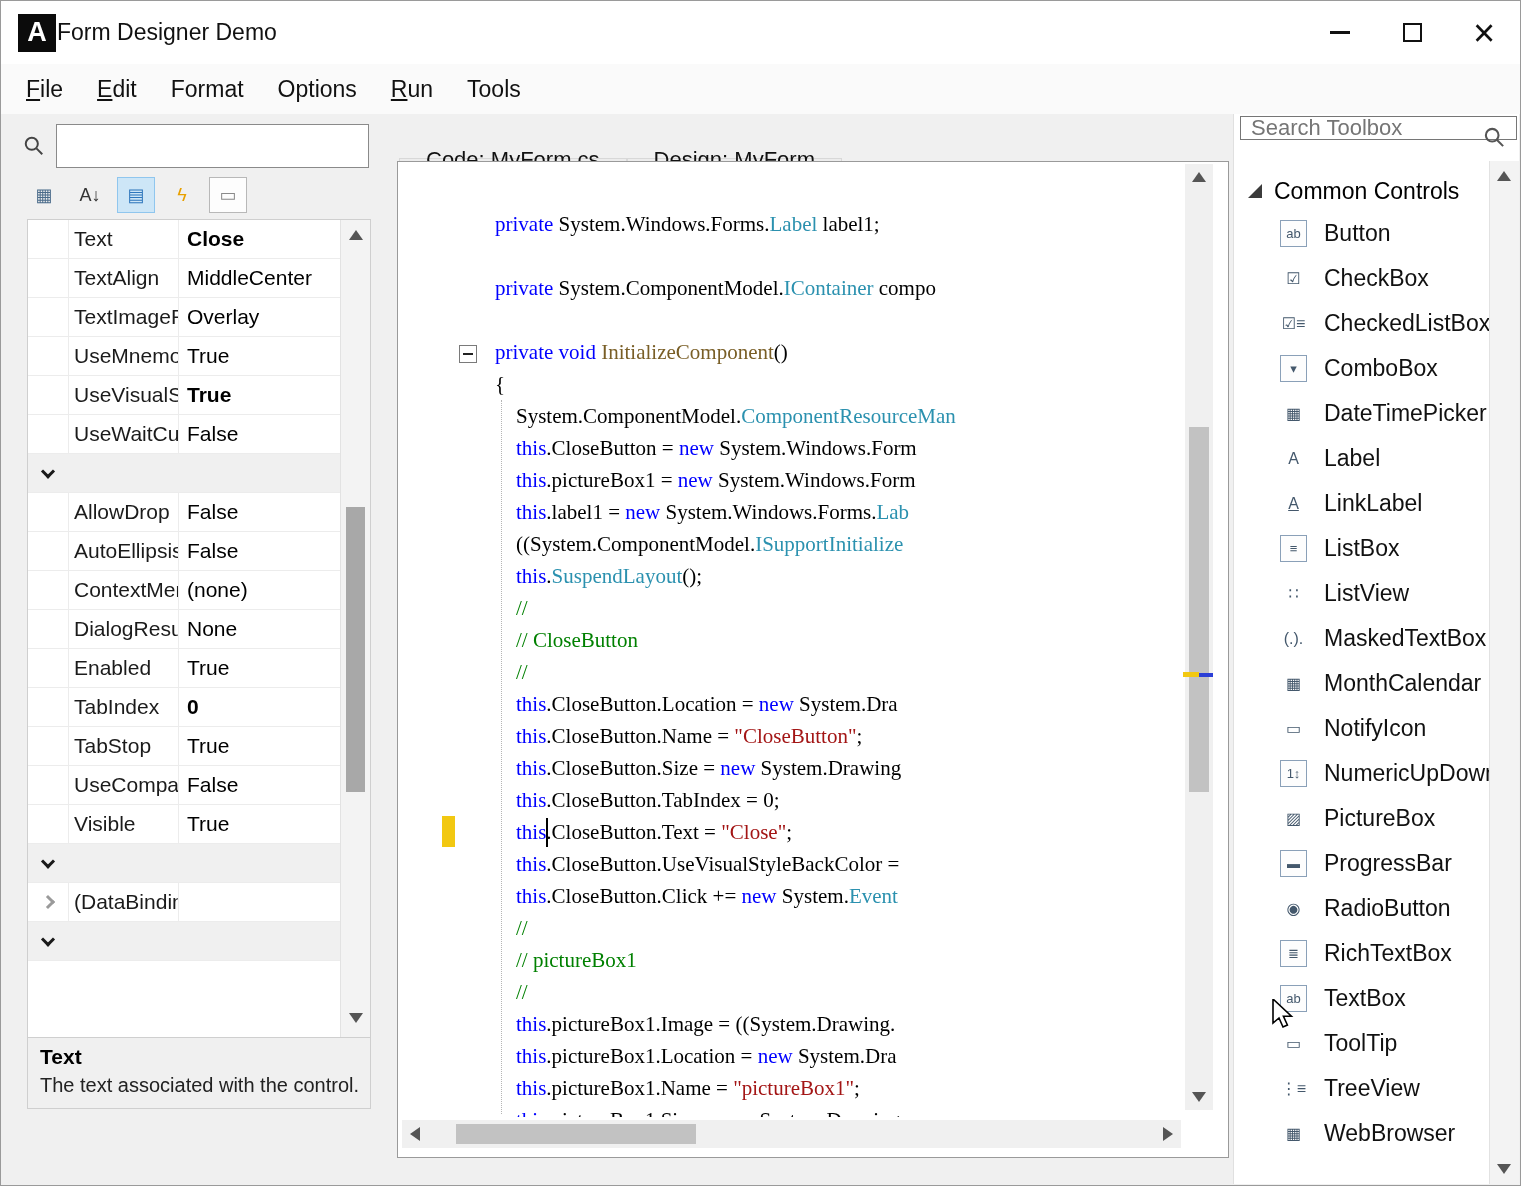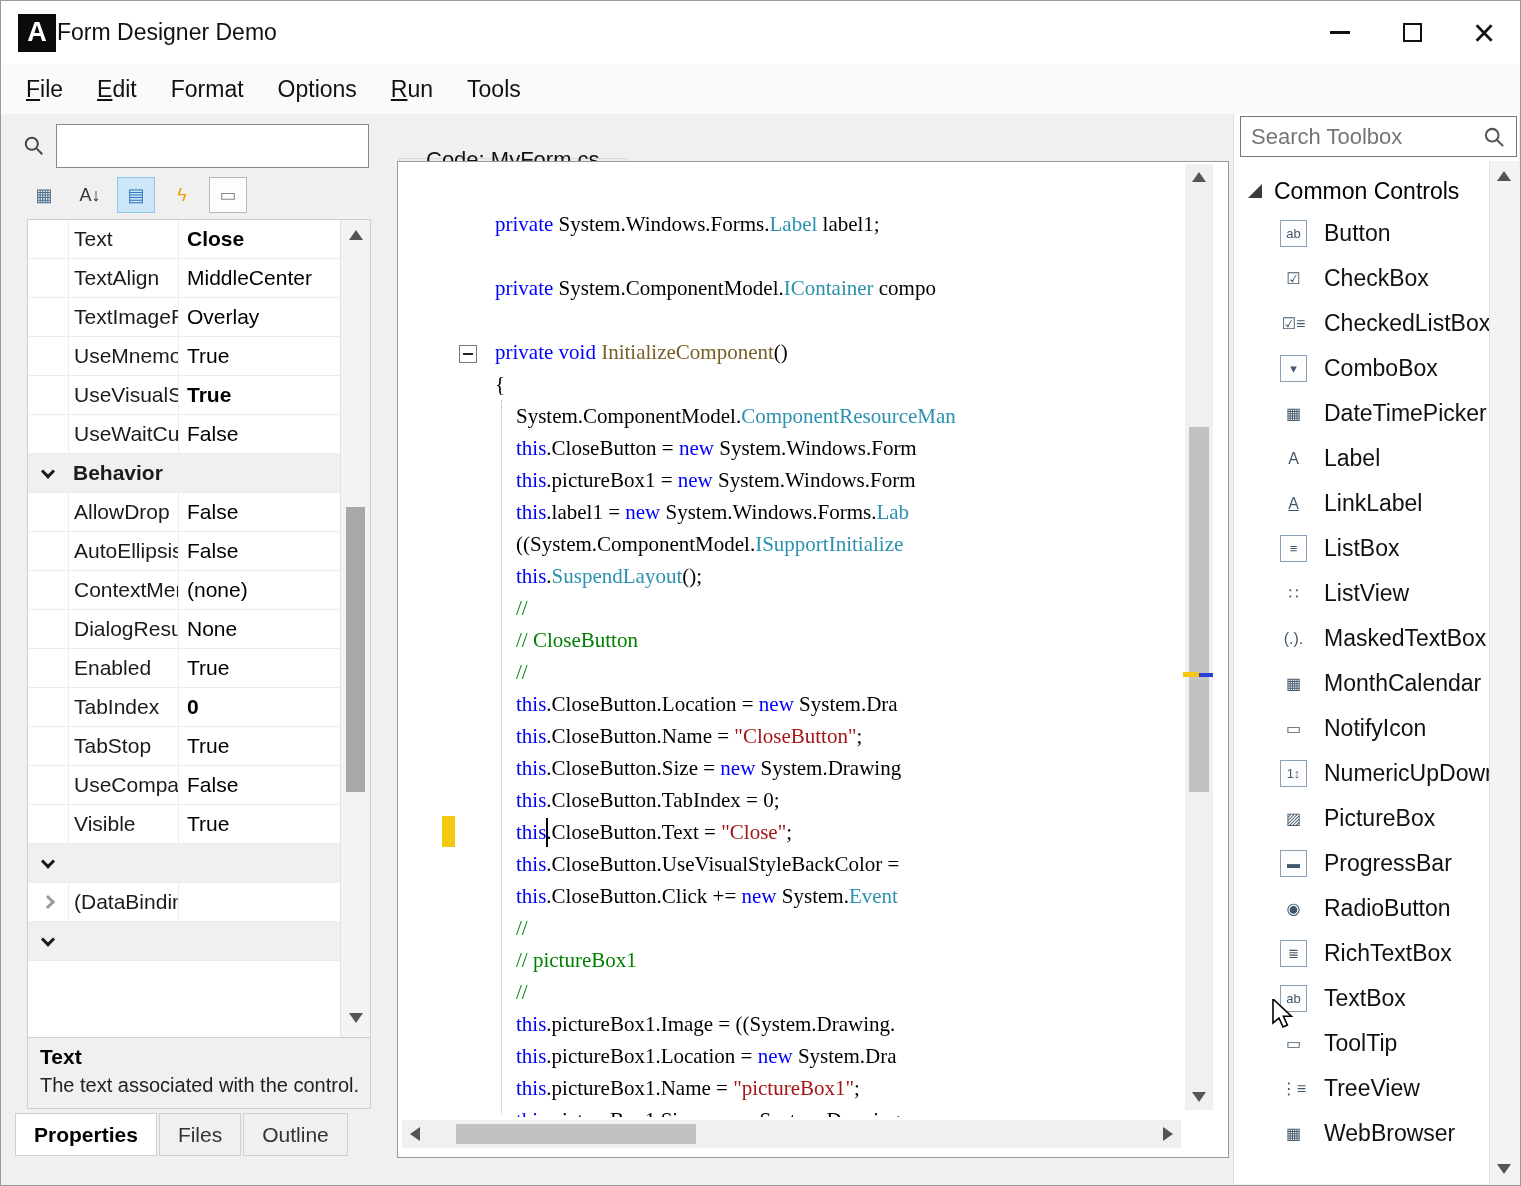--- a/index.html
+++ b/index.html
@@ -78,21 +78,21 @@
   .mark-yellow{position:absolute;left:-2px;top:508px;width:16px;height:5px;background:#f2c811;}
   .mark-blue{position:absolute;left:14px;top:509px;width:14px;height:4px;background:#2b3fd6;}
 
   .hscroll{position:absolute;left:4px;bottom:9px;height:28px;width:779px;background:#f0f0f0;}
   .hs-thumb{position:absolute;left:54px;top:4px;width:240px;height:20px;background:#c2c2c2;}
   .hs-left{position:absolute;left:8px;top:7px;}
   .hs-right{position:absolute;right:8px;top:7px;}
 
   
   .right-panel{position:absolute;left:1232px;top:113px;right:1px;bottom:1px;background:#fff;border-left:1px solid #e0e0e0;}
-  .tb-search{position:absolute;top:2px;left:6px;right:2px;height:41px;border:1px solid #767676;background:#fff;}
+  .tb-search{position:absolute;top:2px;left:6px;right:2px;height:24px;border:1px solid #767676;background:#fff;}
   .tb-search input{width:100%;height:100%;border:none;outline:none;font-size:22px;padding:0 42px 0 10px;font-family:inherit;color:#444;background:transparent;}
   .tb-search svg{position:absolute;right:10px;top:9px;}
   .tb-scroll{position:absolute;top:47px;right:0;width:30px;bottom:0;background:#f3f3f3;border-left:1px solid #e2e2e2;}
   .tbs-up{position:absolute;left:7px;top:10px;}
   .tbs-down{position:absolute;left:7px;bottom:10px;}
   .tb-head{position:absolute;top:57px;left:14px;height:40px;display:flex;align-items:center;font-size:23px;color:#000;}
   .tb-tri{width:0;height:0;border-left:14px solid transparent;border-bottom:14px solid #3b3b3b;margin-right:12px;}
   .tb-items{position:absolute;top:97px;left:0;right:30px;}
   .tb-item{height:45px;display:flex;align-items:center;font-size:23px;color:#111;overflow:hidden;white-space:nowrap;}
   .tb-icon{flex:0 0 27px;height:27px;margin-left:46px;margin-right:17px;display:flex;align-items:center;justify-content:center;font-size:16px;color:#44586c;}
@@ -211,21 +211,20 @@
           </div>
           <div class="prow pprop">
             <span class="pgut"></span>
             <span class="plab">UseWaitCursor</span>
             <span class="pval">False</span>
           </div>
           <div class="prow pcat">
             <span class="pgut">
               <span class="chev down"></span>
             </span>
-            <span class="plab">Behavior</span>
           </div>
           <div class="prow pprop">
             <span class="pgut"></span>
             <span class="plab">AllowDrop</span>
             <span class="pval">False</span>
           </div>
           <div class="prow pprop">
             <span class="pgut"></span>
             <span class="plab">AutoEllipsis</span>
             <span class="pval">False</span>
@@ -286,30 +285,26 @@
       <div class="pgrid-scroll">
         <div class="tri up pg-up"></div>
         <div class="pg-thumb"></div>
         <div class="tri down pg-down"></div>
       </div>
     </div>
     <div class="pdesc">
       <div class="pdesc-title">Text</div>
       <div class="pdesc-body">The text associated with the control.</div>
     </div>
-    <div class="lp-tabs" id="lp-tabs">
-        <div class="lp-tab active">Properties</div>
-        <div class="lp-tab">Files</div>
-        <div class="lp-tab">Outline</div>
-      </div>
   </div>
 
   <div class="center">
     <div class="ed-tabs" id="ed-tabs">
         <div class="ed-tab">Code: MyForm.cs</div>
+        <div class="ed-tab">Design: MyForm</div>
       </div>
     <div class="ed-frame">
       <div class="fold-box"></div>
       <div class="indent-guide"></div>
       <div class="change-bar"></div>
       <div class="code-area" id="code-lines"><div class="cline"><span style="color: rgb(0, 0, 255);">private</span><span style="color: rgb(0, 0, 0);"> System.Windows.Forms.</span><span style="color: rgb(43, 145, 175);">Label</span><span style="color: rgb(0, 0, 0);"> label1;</span></div><div class="cline"></div><div class="cline"><span style="color: rgb(0, 0, 255);">private</span><span style="color: rgb(0, 0, 0);"> System.ComponentModel.</span><span style="color: rgb(43, 145, 175);">IContainer</span><span style="color: rgb(0, 0, 0);"> compo</span></div><div class="cline"></div><div class="cline"><span style="color: rgb(0, 0, 255);">private</span><span style="color: rgb(0, 0, 0);"> </span><span style="color: rgb(0, 0, 255);">void</span><span style="color: rgb(0, 0, 0);"> </span><span style="color: rgb(121, 94, 38);">InitializeComponent</span><span style="color: rgb(0, 0, 0);">()</span></div><div class="cline"><span style="color: rgb(0, 0, 0);">{</span></div><div class="cline"><span style="color: rgb(0, 0, 0);">    System.ComponentModel.</span><span style="color: rgb(43, 145, 175);">ComponentResourceMan</span></div><div class="cline"><span style="color: rgb(0, 0, 255);">    this</span><span style="color: rgb(0, 0, 0);">.CloseButton = </span><span style="color: rgb(0, 0, 255);">new</span><span style="color: rgb(0, 0, 0);"> System.Windows.Form</span></div><div class="cline"><span style="color: rgb(0, 0, 255);">    this</span><span style="color: rgb(0, 0, 0);">.pictureBox1 = </span><span style="color: rgb(0, 0, 255);">new</span><span style="color: rgb(0, 0, 0);"> System.Windows.Form</span></div><div class="cline"><span style="color: rgb(0, 0, 255);">    this</span><span style="color: rgb(0, 0, 0);">.label1 = </span><span style="color: rgb(0, 0, 255);">new</span><span style="color: rgb(0, 0, 0);"> System.Windows.Forms.</span><span style="color: rgb(43, 145, 175);">Lab</span></div><div class="cline"><span style="color: rgb(0, 0, 0);">    ((System.ComponentModel.</span><span style="color: rgb(43, 145, 175);">ISupportInitialize</span></div><div class="cline"><span style="color: rgb(0, 0, 255);">    this</span><span style="color: rgb(0, 0, 0);">.</span><span style="color: rgb(43, 145, 175);">SuspendLayout</span><span style="color: rgb(0, 0, 0);">();</span></div><div class="cline"><span style="color: rgb(0, 128, 0);">    //</span></div><div class="cline"><span style="color: rgb(0, 128, 0);">    // CloseButton</span></div><div class="cline"><span style="color: rgb(0, 128, 0);">    //</span></div><div class="cline"><span style="color: rgb(0, 0, 255);">    this</span><span style="color: rgb(0, 0, 0);">.CloseButton.Location = </span><span style="color: rgb(0, 0, 255);">new</span><span style="color: rgb(0, 0, 0);"> System.Dra</span></div><div class="cline"><span style="color: rgb(0, 0, 255);">    this</span><span style="color: rgb(0, 0, 0);">.CloseButton.Name = </span><span style="color: rgb(163, 21, 21);">"CloseButton"</span><span style="color: rgb(0, 0, 0);">;</span></div><div class="cline"><span style="color: rgb(0, 0, 255);">    this</span><span style="color: rgb(0, 0, 0);">.CloseButton.Size = </span><span style="color: rgb(0, 0, 255);">new</span><span style="color: rgb(0, 0, 0);"> System.Drawing</span></div><div class="cline"><span style="color: rgb(0, 0, 255);">    this</span><span style="color: rgb(0, 0, 0);">.CloseButton.TabIndex = 0;</span></div><div class="cline"><span style="color: rgb(0, 0, 255);">    this</span><span style="color: rgb(0, 0, 0);">.CloseButton.Text = </span><span style="color: rgb(163, 21, 21);">"Close"</span><span style="color: rgb(0, 0, 0);">;</span></div><div class="cline"><span style="color: rgb(0, 0, 255);">    this</span><span style="color: rgb(0, 0, 0);">.CloseButton.UseVisualStyleBackColor =</span></div><div class="cline"><span style="color: rgb(0, 0, 255);">    this</span><span style="color: rgb(0, 0, 0);">.CloseButton.Click += </span><span style="color: rgb(0, 0, 255);">new</span><span style="color: rgb(0, 0, 0);"> System.</span><span style="color: rgb(43, 145, 175);">Event</span></div><div class="cline"><span style="color: rgb(0, 128, 0);">    //</span></div><div class="cline"><span style="color: rgb(0, 128, 0);">    // pictureBox1</span></div><div class="cline"><span style="color: rgb(0, 128, 0);">    //</span></div><div class="cline"><span style="color: rgb(0, 0, 255);">    this</span><span style="color: rgb(0, 0, 0);">.pictureBox1.Image = ((System.Drawing.</span></div><div class="cline"><span style="color: rgb(0, 0, 255);">    this</span><span style="color: rgb(0, 0, 0);">.pictureBox1.Location = </span><span style="color: rgb(0, 0, 255);">new</span><span style="color: rgb(0, 0, 0);"> System.Dra</span></div><div class="cline"><span style="color: rgb(0, 0, 255);">    this</span><span style="color: rgb(0, 0, 0);">.pictureBox1.Name = </span><span style="color: rgb(163, 21, 21);">"pictureBox1"</span><span style="color: rgb(0, 0, 0);">;</span></div><div class="cline"><span style="color: rgb(0, 0, 255);">    this</span><span style="color: rgb(0, 0, 0);">.pictureBox1.Size = </span><span style="color: rgb(0, 0, 255);">new</span><span style="color: rgb(0, 0, 0);"> System.Drawing</span></div></div>
       <div class="caret"></div>
       <div class="vscroll">
         <div class="tri up vs-up"></div>
         <div class="vs-thumb"></div>

